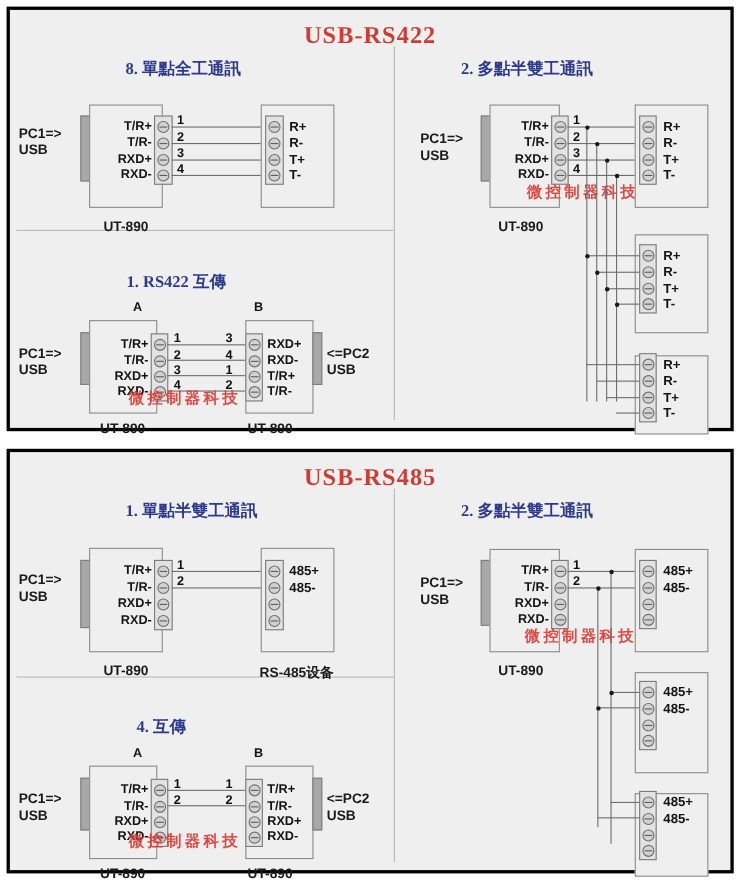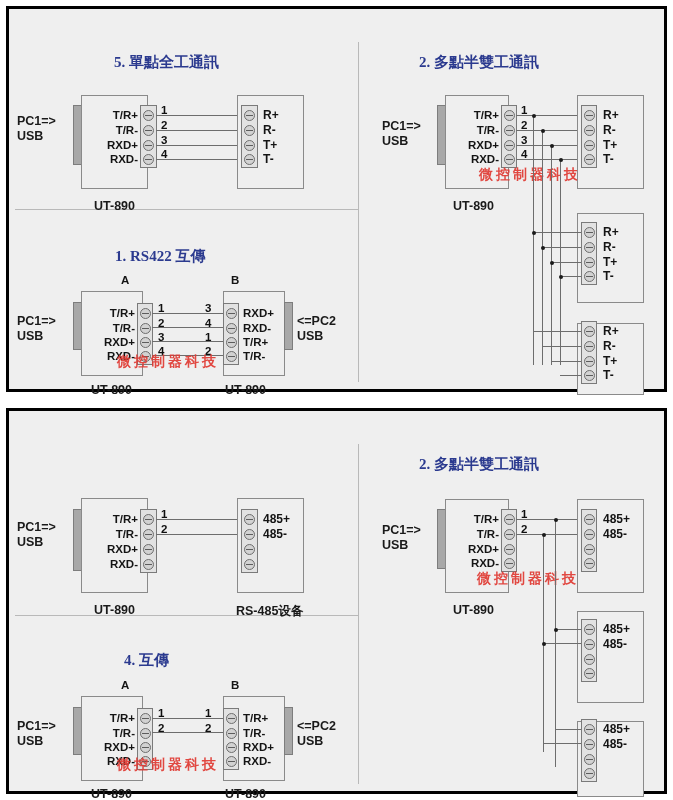--- a/index.html
+++ b/index.html
@@ -54,25 +54,26 @@
     font-weight:bold;font-size:14px;color:#e03a33;letter-spacing:3px;
     white-space:nowrap;opacity:.92;}
 </style>
 </head>
 <body>
 
 <div class="sheet">
 
   <div class="panel" id="panel-rs422">
 
+    <div class="panel-title" style="top:10px;">USB-RS422</div>
 
     <div class="vdiv" style="left:349px;top:33px;height:340px;"></div>
     <div class="hdiv" style="left:6px;top:200px;width:343px;"></div>
 
-    <div class="sec-title" style="left:105px;top:44px;">5.  單點全工通訊</div>
+    <div class="sec-title" style="left:105px;top:44px;">8.  單點全工通訊</div>
 
     <div class="pclabel" style="left:8px;top:105px;">
       <span>PC1=&gt;</span><br>
       <span>USB</span>
     </div>
     <div class="usbplug" style="left:64px;top:96px;width:9px;height:60px;"></div>
     <div class="device" style="left:72px;top:86px;width:67px;height:94px;"></div>
 
     <div class="termblk" style="left:131px;top:96px;width:17px;height:63px;">
       <div class="screw" style="left:2px;top:4px;"></div>
@@ -251,24 +252,26 @@
     <div class="sidelbl" style="left:594px;top:346px;">T+</div>
     <div class="sidelbl" style="left:594px;top:360px;">T-</div>
     <div class="wireh" style="left:524px;top:322px;width:48px;"></div>
     <div class="wireh" style="left:533px;top:337px;width:39px;"></div>
     <div class="wireh" style="left:542px;top:352px;width:30px;"></div>
     <div class="wireh" style="left:551px;top:366px;width:21px;"></div>
   </div>
 
   <div class="panel" id="panel-rs485">
 
+    <div class="panel-title" style="top:10px;">USB-RS485</div>
 
     <div class="vdiv" style="left:349px;top:33px;height:340px;"></div>
     <div class="hdiv" style="left:6px;top:204px;width:343px;"></div>
 
+    <div class="sec-title" style="left:105px;top:44px;">1.  單點半雙工通訊</div>
 
     <div class="pclabel" style="left:8px;top:109px;">
       <span>PC1=&gt;</span><br>
       <span>USB</span>
     </div>
     <div class="usbplug" style="left:64px;top:98px;width:9px;height:62px;"></div>
     <div class="device" style="left:72px;top:87px;width:67px;height:95px;"></div>
     <div class="termblk" style="left:131px;top:98px;width:17px;height:64px;">
       <div class="screw" style="left:2px;top:4px;"></div>
       <div class="screw" style="left:2px;top:19px;"></div>

